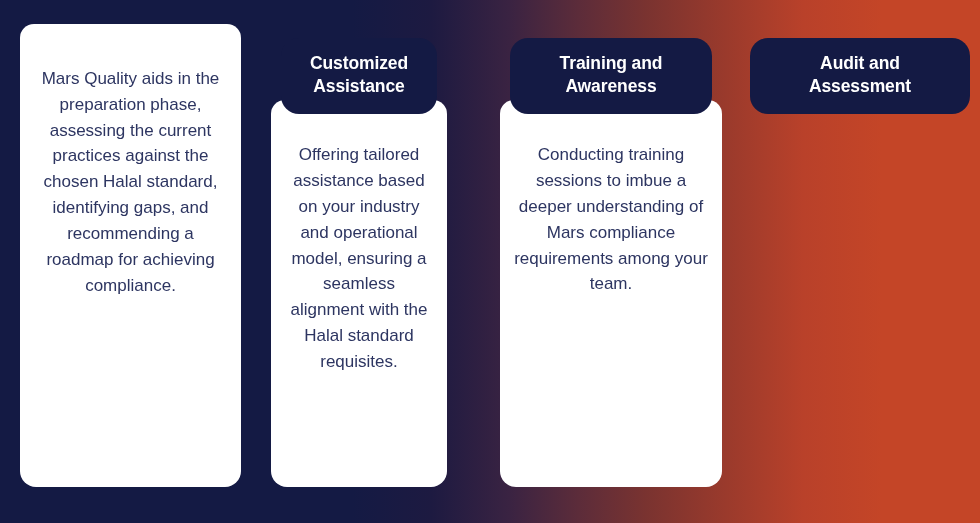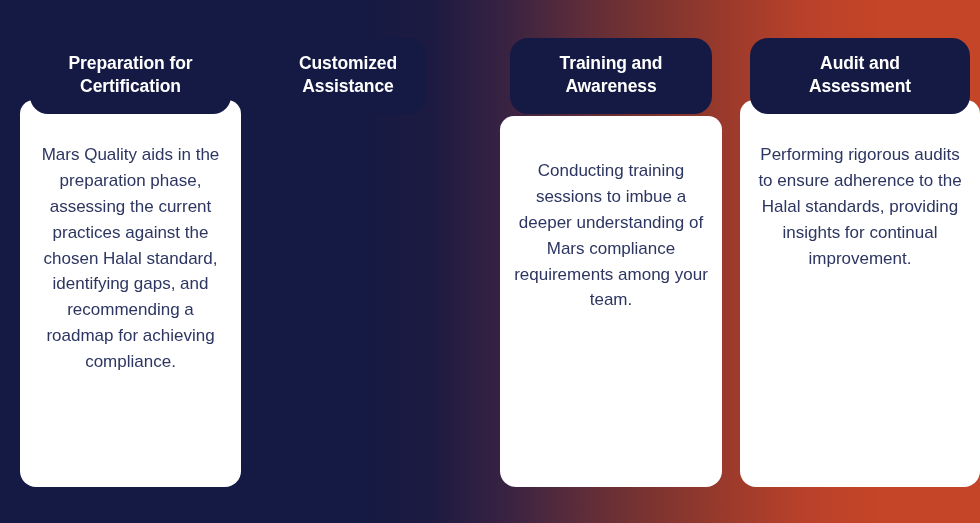--- a/index.html
+++ b/index.html
@@ -91,61 +91,57 @@
   .card-text {
     color: #2d3561;
     font-size: 17px;
     line-height: 1.52;
     text-align: center;
     margin: 0;
   }
 
   
   .card-1 { left: 20px;  width: 221px; }
-  .card-2 { left: 260px; width: 176px; }
-  .card-3 { left: 500px; width: 222px; gap: 16px; }
+  .card-2 { left: 271px; width: 176px; }
+  .card-3 { left: 500px; width: 222px; }
   .card-4 { left: 740px; width: 240px; }
 </style>
 </head>
 <body>
 
 <div id="canvas">
   <div class="cards-row">
 
     <div class="card card-1">
-      <div class="card-header">
-        <div class="card-title">Preparation for
-Certification</div>
-      </div>
       <div class="card-body">
         <p class="card-text">Mars Quality aids in the preparation phase, assessing the current practices against the chosen Halal standard, identifying gaps, and recommending a roadmap for achieving compliance.</p>
       </div>
     </div>
 
     <div class="card card-2">
       <div class="card-header">
         <div class="card-title">Customized
 Assistance</div>
+      </div>
+      <div class="card-body">
+        <p class="card-text">Offering tailored assistance based on your industry and operational model, ensuring a seamless alignment with the Halal standard requisites.</p>
       </div>
     </div>
 
     <div class="card card-3">
       <div class="card-header">
         <div class="card-title">Training and
 Awareness</div>
       </div>
       <div class="card-body">
         <p class="card-text">Conducting training sessions to imbue a deeper understanding of Mars compliance requirements among your team.</p>
       </div>
     </div>
 
     <div class="card card-4">
       <div class="card-header">
         <div class="card-title">Audit and
 Assessment</div>
       </div>
-      <div class="card-body">
-        <p class="card-text">Performing rigorous audits to ensure adherence to the Halal standards, providing insights for continual improvement.</p>
-      </div>
     </div>
 
   </div>
 </div>
 
 </body></html>

